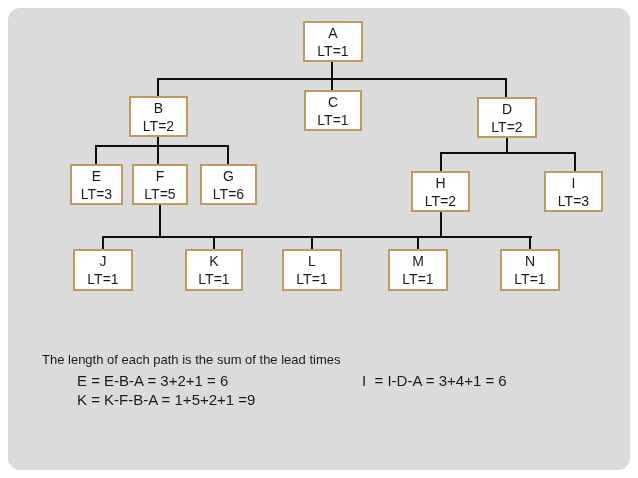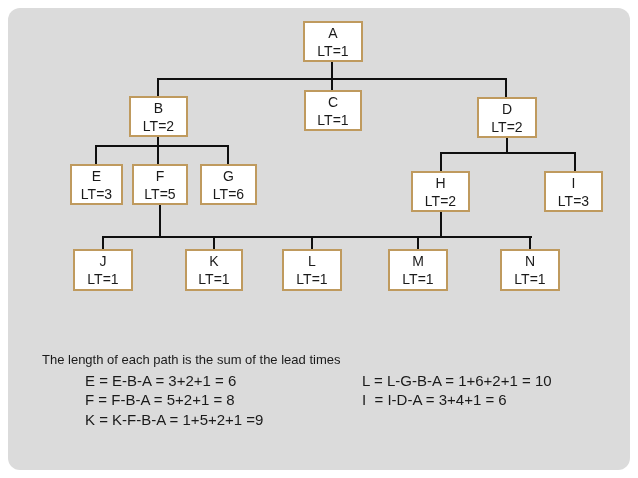--- a/index.html
+++ b/index.html
@@ -45,21 +45,21 @@
     position: absolute;
     left: 42px; top: 352px;
     font-size: 13px;
     white-space: pre;
   }
   .col {
     position: absolute;
     top: 371px;
     font-size: 15px;
   }
-  .col.left  { left: 85px;  }
+  .col.left  { left: 77px;  }
   .col.right { left: 362px; }
   .path-line {
     height: 19.3px;
     line-height: 19.3px;
     white-space: pre;
   }
 </style>
 </head>
 <body>
 
@@ -146,21 +146,19 @@
   </div>
   <div class="node" style="left:500px; top:249px; width:60px; height:42px;">
     <div>N</div>
     <div>LT=1</div>
   </div>
 
   <div class="footer">
     <div class="footer-title">The length of each path is the sum of the lead times</div>
     <div class="col left">
       <div class="path-line">E = E-B-A = 3+2+1 = 6</div>
-      <div class="path-line">F = F-B-A = 5+2+1 = 8</div>
       <div class="path-line">K = K-F-B-A = 1+5+2+1 =9</div>
     </div>
     <div class="col right">
-      <div class="path-line">L = L-G-B-A = 1+6+2+1 = 10</div>
       <div class="path-line">I  = I-D-A = 3+4+1 = 6</div>
     </div>
   </div>
 </div>
 
 </body></html>

